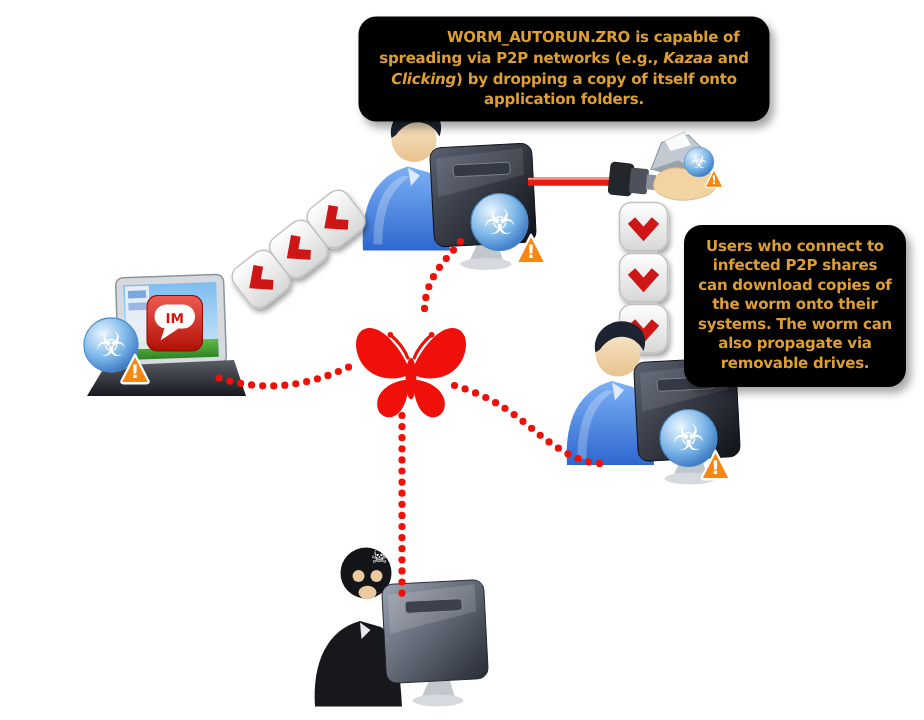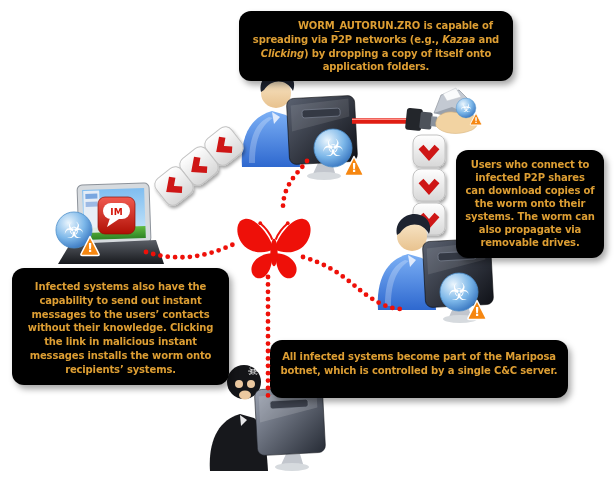--- a/index.html
+++ b/index.html
@@ -200,23 +200,21 @@
       <ellipse cx="35" cy="37" rx="6" ry="4.5" fill="#ecc9a0"></ellipse>
       <text x="43" y="17" text-anchor="middle" font-size="13" fill="#ffffff">☠</text>
       <use href="#monitorL" transform="translate(46,30)"></use>
     </g>
   </svg>
 
   <div class="tbox tbox-top"><b>WORM_AUTORUN.ZRO</b><span> is capable of spreading via P2P networks (e.g., </span><i>Kazaa</i><span> and </span><i>Clicking</i><span>) by dropping a copy of itself onto application folders.</span></div>
 
   <div class="tbox tbox-right">Users who connect to infected P2P shares can download copies of the worm onto their systems. The worm can also propagate via removable drives.</div>
 
-  <div class="tbox tbox-left">Infected systems also have the capability to send out instant messages to the users’ contacts without their knowledge. Clicking the link in malicious instant messages installs the worm onto recipients’ systems.</div>
-
-  <div class="tbox tbox-bottom">All infected systems become part of the Mariposa botnet, which is controlled by a single C&amp;C server.</div>
+
 
   <svg class="layer lines-layer" width="616" height="480" viewBox="0 0 616 480" style="z-index:3">
     <g fill="none" stroke="#ee1009" stroke-width="4.8" stroke-linecap="round" stroke-dasharray="0 7.4">
       <path d="M307,161 C 297,174 284,184 283,206"></path>
       <path d="M146,252 C 178,262 206,257 234,244"></path>
       <path d="M303,257 C 340,268 352,286 371,298 C 383,306 393,309 402,309"></path>
       <path d="M268,277 L268,398"></path>
     </g>
     <g transform="translate(231,212) scale(0.86)" fill="#ee1009">
       <path d="M48 38 C 42 24 28 6 16 8 C 4 10 5 30 16 40 C 26 49 41 48 48 44 Z"></path>

